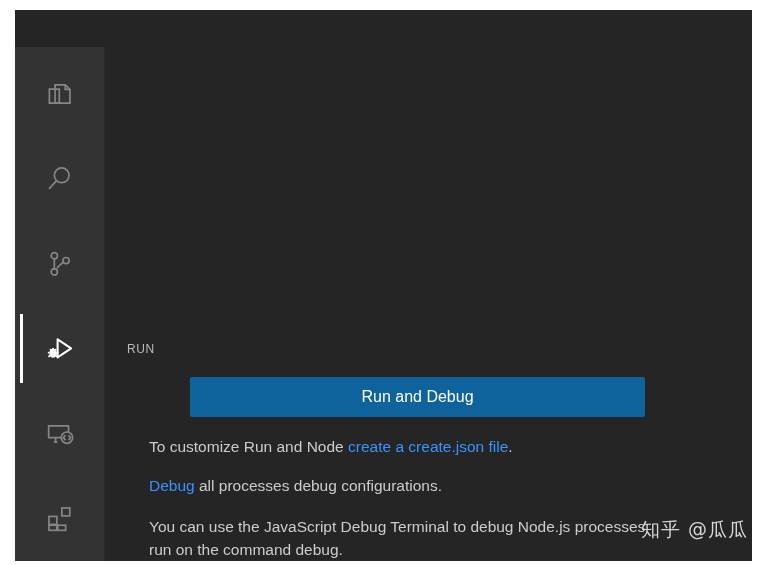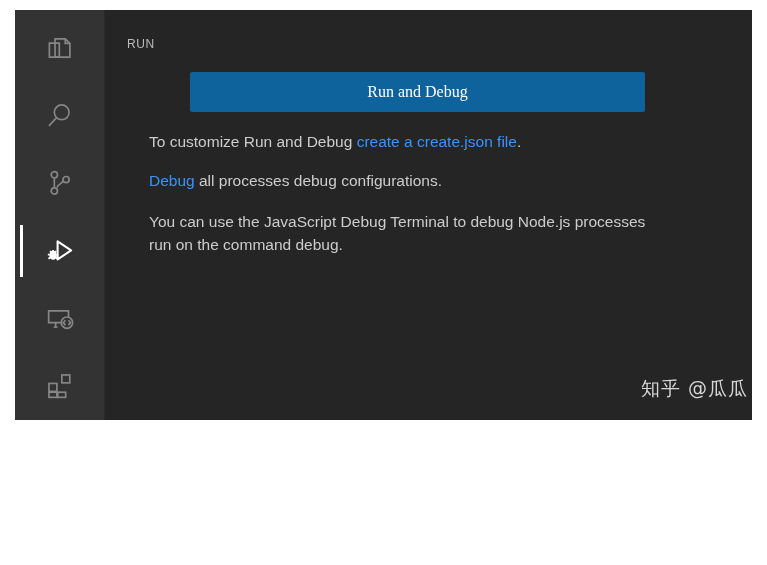--- a/index.html
+++ b/index.html
@@ -13,24 +13,25 @@
     overflow: hidden;
     font-family: "Liberation Sans", sans-serif;
     -webkit-font-smoothing: antialiased;
   }
 
   .vscode-window {
     position: absolute;
     left: 15px;
     top: 10px;
     width: 737px;
-    height: 410px;
+    height: 551px;
     display: flex;
     background: #252526;
     overflow: hidden;
+    align-items: flex-end;
   }
 
   
   .activity-bar {
     width: 90px;
     flex: 0 0 90px;
     background: #333333;
     display: flex;
     flex-direction: column;
     align-items: stretch;
@@ -87,21 +88,21 @@
   .debug-button {
     display: block;
     box-sizing: border-box;
     width: 455px;
     height: 40px;
     margin: 20px 0 0 63px;
     background: #0e639c;
     color: #ffffff;
     border: none;
     border-radius: 2px;
-    font-family: Liberation Serif, serif;
+    font-family: Liberation Sans, sans-serif;
     font-size: 16px;
     line-height: 40px;
     text-align: center;
     padding: 0;
     cursor: pointer;
   }
 
   .para {
     color: #cccccc;
     font-size: 15.5px;
@@ -214,21 +215,21 @@
 
   <div class="side-panel">
 
     <div class="panel-header">RUN</div>
 
     <div class="panel-body">
 
       <button class="debug-button">Run and Debug</button>
 
       <div class="para">
-        <span>To customize Run and Debug </span><a class="link">create a create.json file</a><span>.</span>
+        <span>To customize Run and Node </span><a class="link">create a create.json file</a><span>.</span>
       </div>
 
       <div class="para tight">
         <a class="link">Debug</a><span> all processes debug configurations.</span>
       </div>
 
 
       <div class="para">You can use the JavaScript Debug Terminal to debug Node.js processes run on the command debug.</div>
 
 

